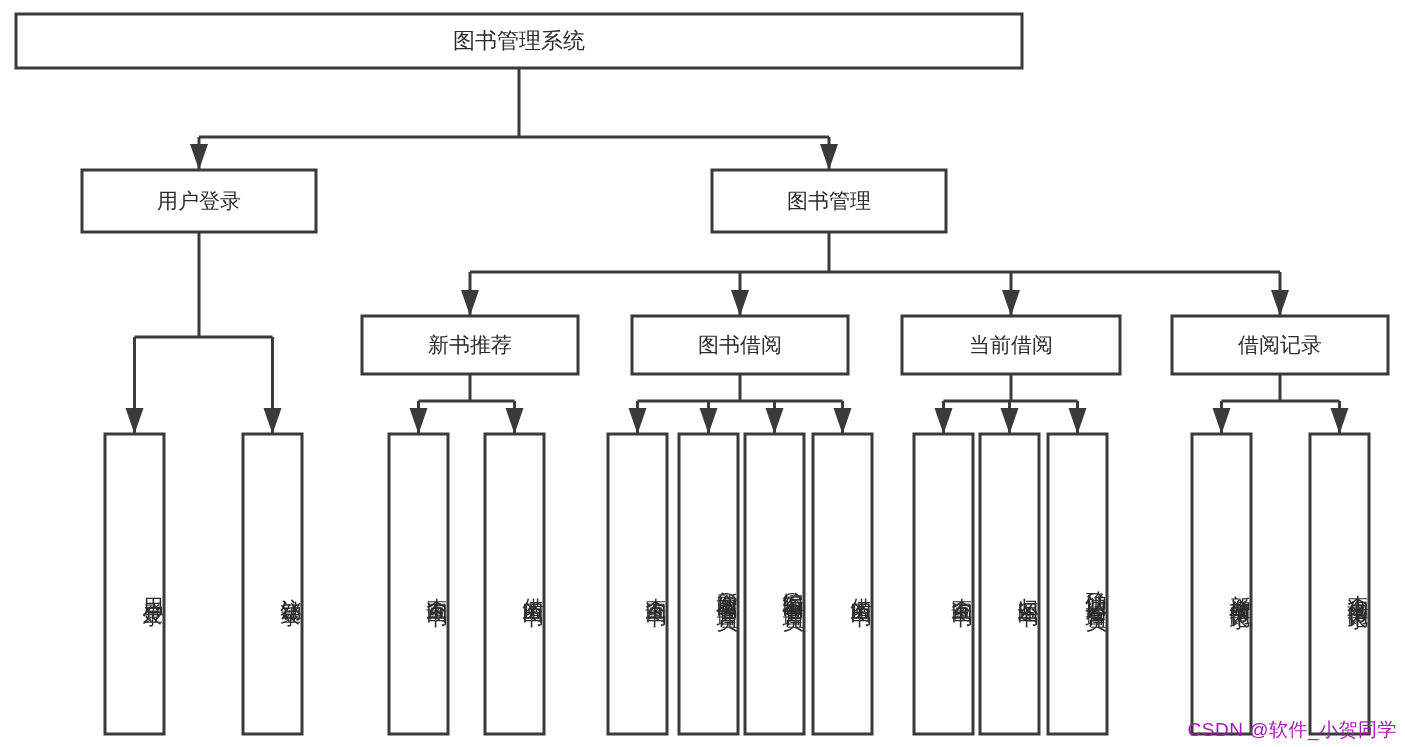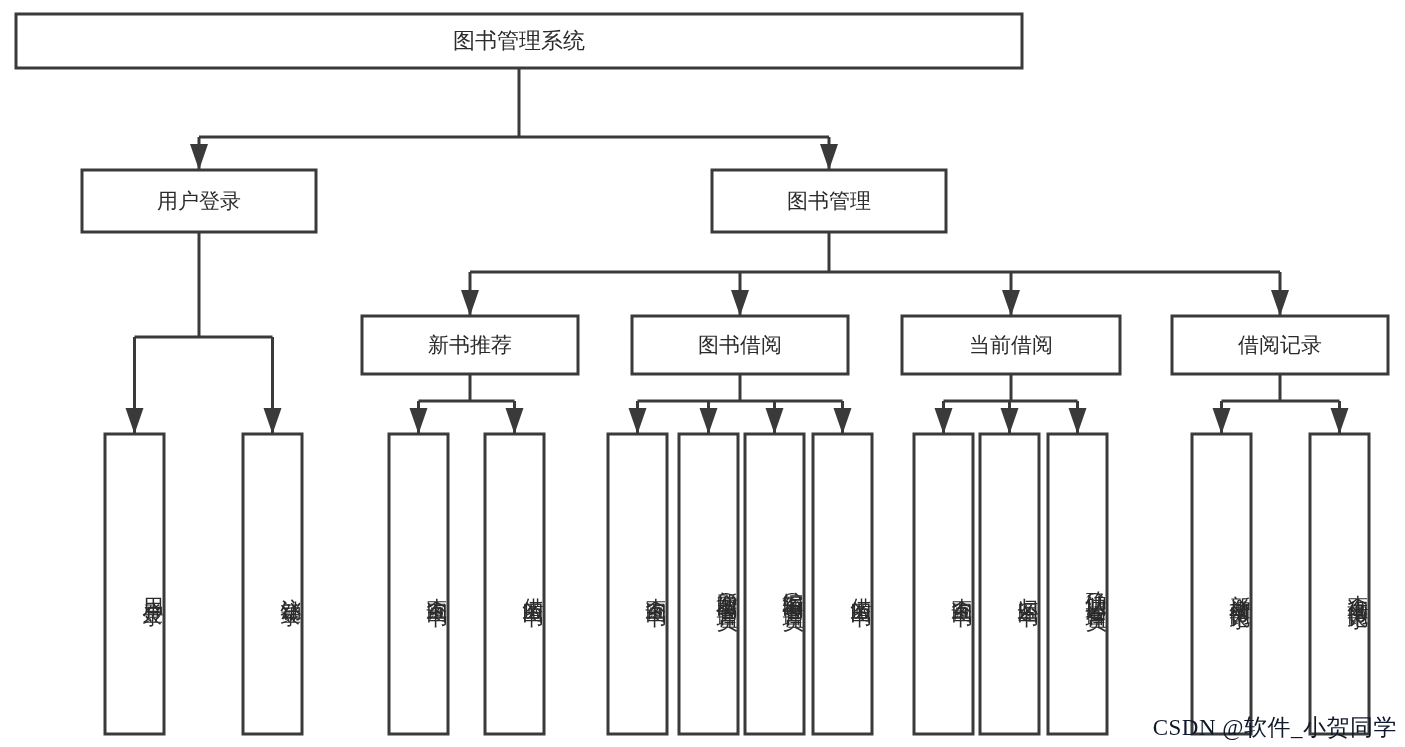--- a/index.html
+++ b/index.html
@@ -8,22 +8,22 @@
   svg#tree{position:absolute;left:0;top:0;width:1405px;height:747px;}
   .box-rect{fill:#ffffff;stroke:#3a3a3a;stroke-width:3;}
   .conn{stroke:#3a3a3a;stroke-width:3;fill:none;stroke-linecap:butt;}
   .arrow-head{fill:#3a3a3a;stroke:none;}
   .node-label{fill:#2b2b2b;font-family:"DejaVu Sans","Liberation Sans",sans-serif;font-size:21px;text-anchor:middle;dominant-baseline:middle;}
   .node-label.root{font-size:22px;}
   .leaf-col{position:absolute;display:flex;align-items:flex-start;justify-content:center;
             writing-mode:vertical-rl;text-orientation:upright;letter-spacing:3px;
             font-size:21px;color:#2b2b2b;line-height:1.05;white-space:nowrap;
             font-family:"DejaVu Sans","Liberation Sans",sans-serif;pointer-events:none;}
-  .watermark{position:absolute;right:8px;bottom:4px;font-size:23px;color:#0f172a;
-             font-family:Liberation Serif, serif;letter-spacing:0.5px;}
+  .watermark{position:absolute;right:8px;bottom:4px;font-size:19px;color:#a21caf;
+             font-family:Liberation Sans, sans-serif;letter-spacing:0.5px;}
 </style>
 </head>
 <body>
 
 <div id="diagram-root">
 
   <svg id="tree" viewBox="0 0 1405 747">
     <g id="connectors">
         <line x1="519" y1="68" x2="519" y2="137" class="conn"></line>
         <line x1="199" y1="137" x2="829" y2="137" class="conn"></line>

